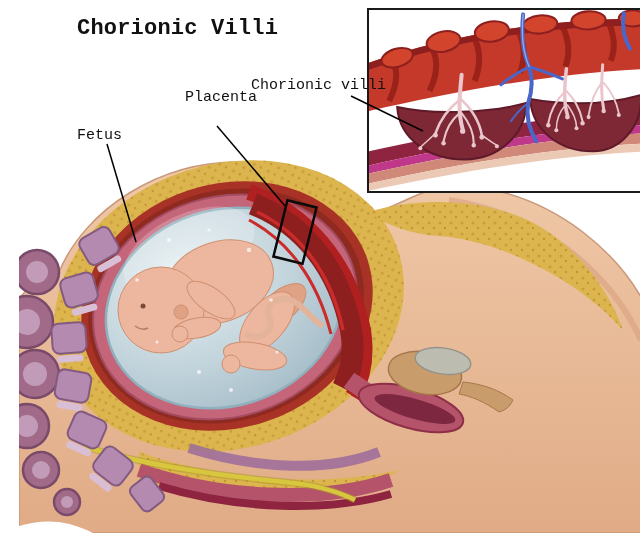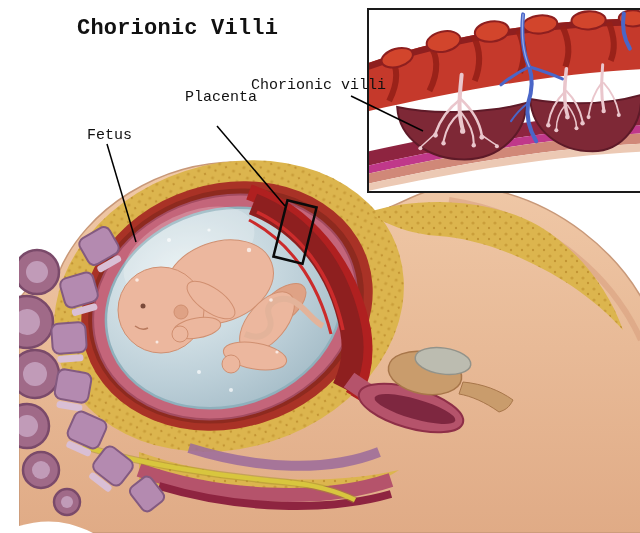--- a/index.html
+++ b/index.html
@@ -15,21 +15,21 @@
   .inset svg{display:block;width:100%;height:100%;}
   .overlay{position:absolute;left:0;top:0;z-index:2;pointer-events:none;}
   .label{
     position:absolute;z-index:3;color:#111;font-size:15px;line-height:1.1;
     white-space:nowrap;
   }
   .title{
     position:absolute;left:58px;top:16px;z-index:3;color:#111;
     font-size:22px;font-weight:700;letter-spacing:.2px;white-space:nowrap;
   }
-  .lbl-fetus{left:68px;top:128px;text-align:right;}
+  .lbl-fetus{left:58px;top:128px;text-align:right;}
   .lbl-placenta{left:166px;top:90px;}
   .lbl-villi{left:232px;top:78px;}
 </style>
 </head>
 <body>
 
 <div class="canvas">
 
   <svg class="main-art" width="640" height="533" viewBox="0 0 640 533">
     <defs>

